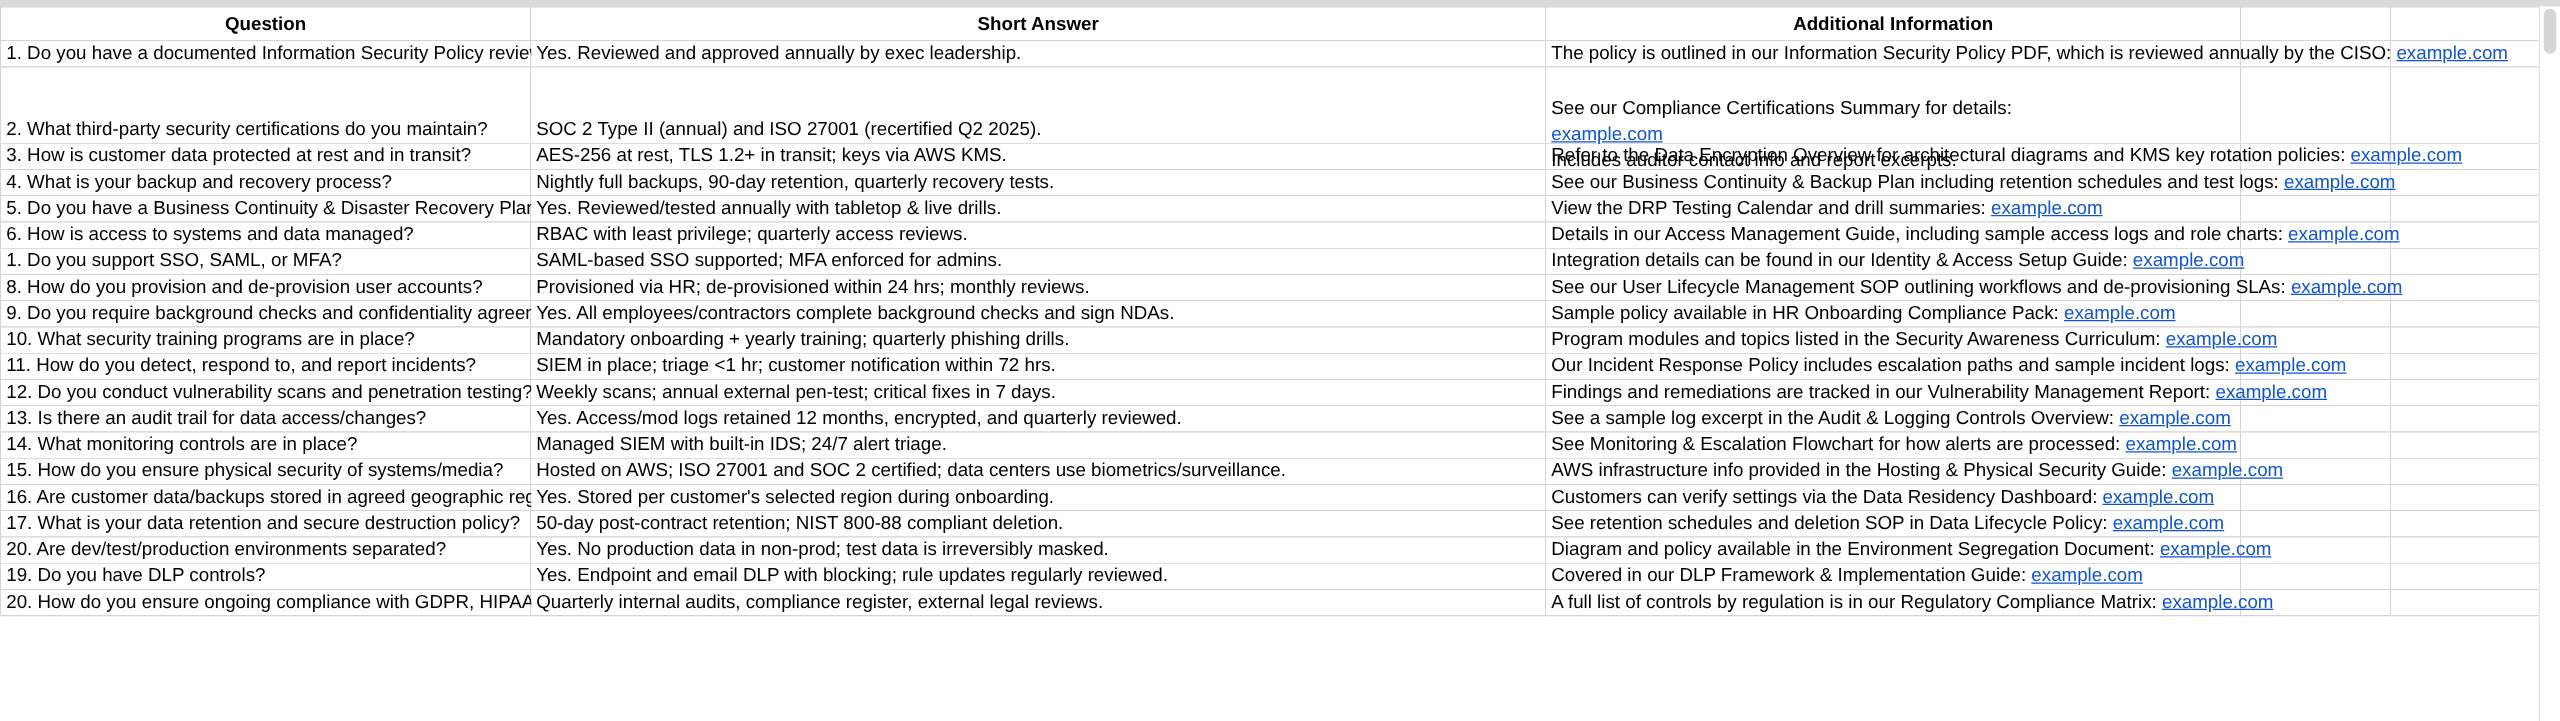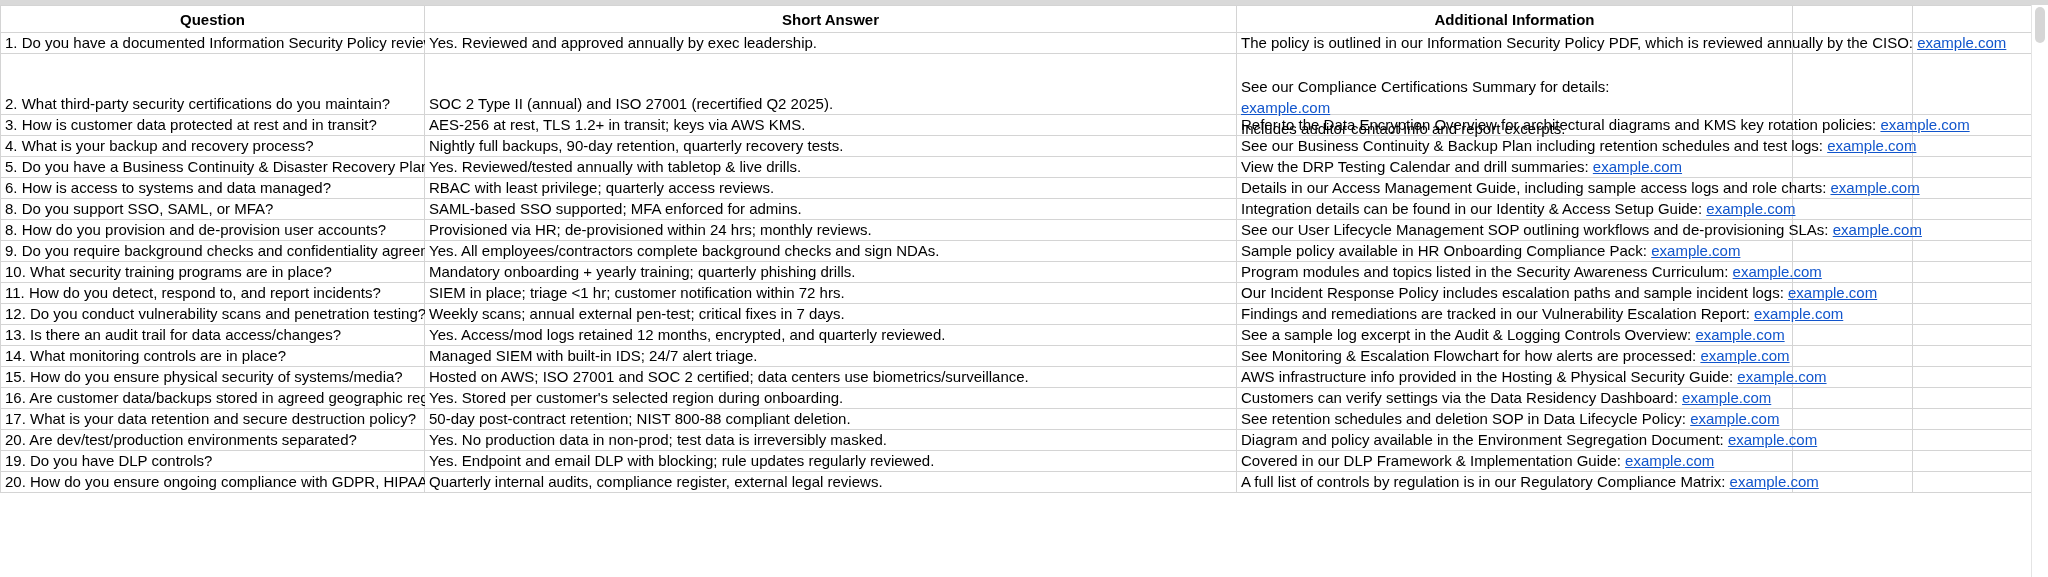--- a/index.html
+++ b/index.html
@@ -224,21 +224,21 @@
             <span class="txt">RBAC with least privilege; quarterly access reviews.</span>
           </td>
           <td class="cell">
             <div class="ovf"><span><span>Details in our Access Management Guide, including sample access logs and role charts: </span><a class="link">example.com</a></span></div>
           </td>
           <td class="cell"></td>
           <td class="cell"></td>
         </tr>
         <tr>
           <td class="cell">
-            <span class="txt">8. Do you support SSO, SAML, or MFA?</span>
+            <span class="txt">1. Do you support SSO, SAML, or MFA?</span>
           </td>
           <td class="cell">
             <span class="txt">SAML-based SSO supported; MFA enforced for admins.</span>
           </td>
           <td class="cell">
             <div class="ovf"><span><span>Integration details can be found in our Identity &amp; Access Setup Guide: </span><a class="link">example.com</a></span></div>
           </td>
           <td class="cell"></td>
           <td class="cell"></td>
         </tr>
@@ -295,21 +295,21 @@
           <td class="cell"></td>
         </tr>
         <tr>
           <td class="cell">
             <span class="txt">12. Do you conduct vulnerability scans and penetration testing?</span>
           </td>
           <td class="cell">
             <span class="txt">Weekly scans; annual external pen-test; critical fixes in 7 days.</span>
           </td>
           <td class="cell">
-            <div class="ovf"><span><span>Findings and remediations are tracked in our Vulnerability Escalation Report: </span><a class="link">example.com</a></span></div>
+            <div class="ovf"><span><span>Findings and remediations are tracked in our Vulnerability Management Report: </span><a class="link">example.com</a></span></div>
           </td>
           <td class="cell"></td>
           <td class="cell"></td>
         </tr>
         <tr>
           <td class="cell">
             <span class="txt">13. Is there an audit trail for data access/changes?</span>
           </td>
           <td class="cell">
             <span class="txt">Yes. Access/mod logs retained 12 months, encrypted, and quarterly reviewed.</span>

